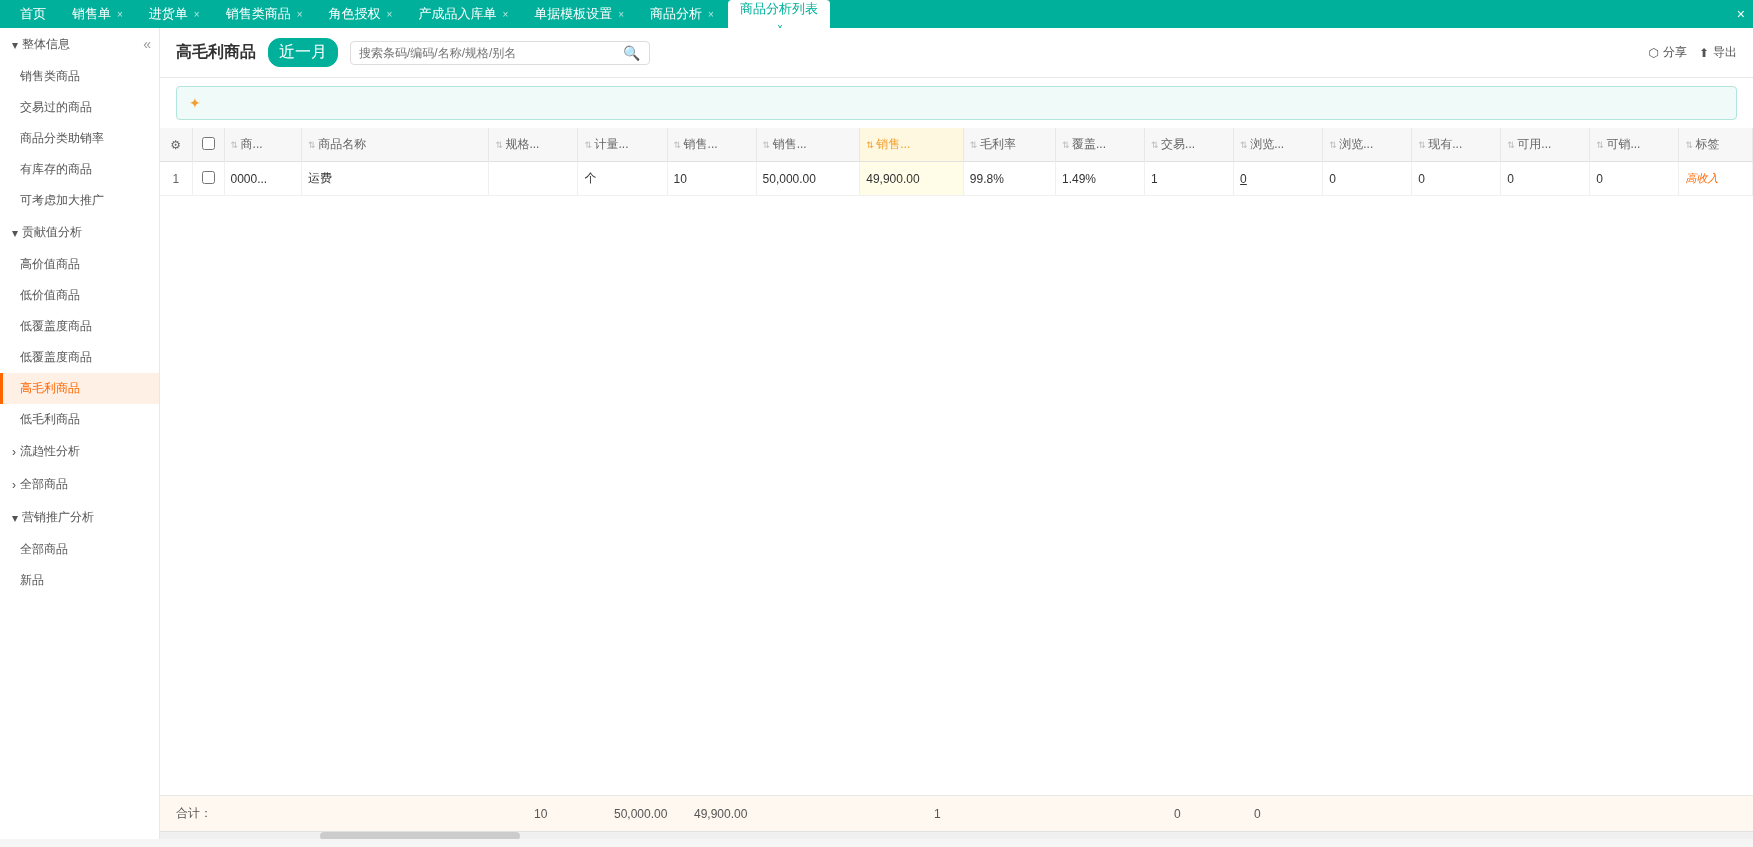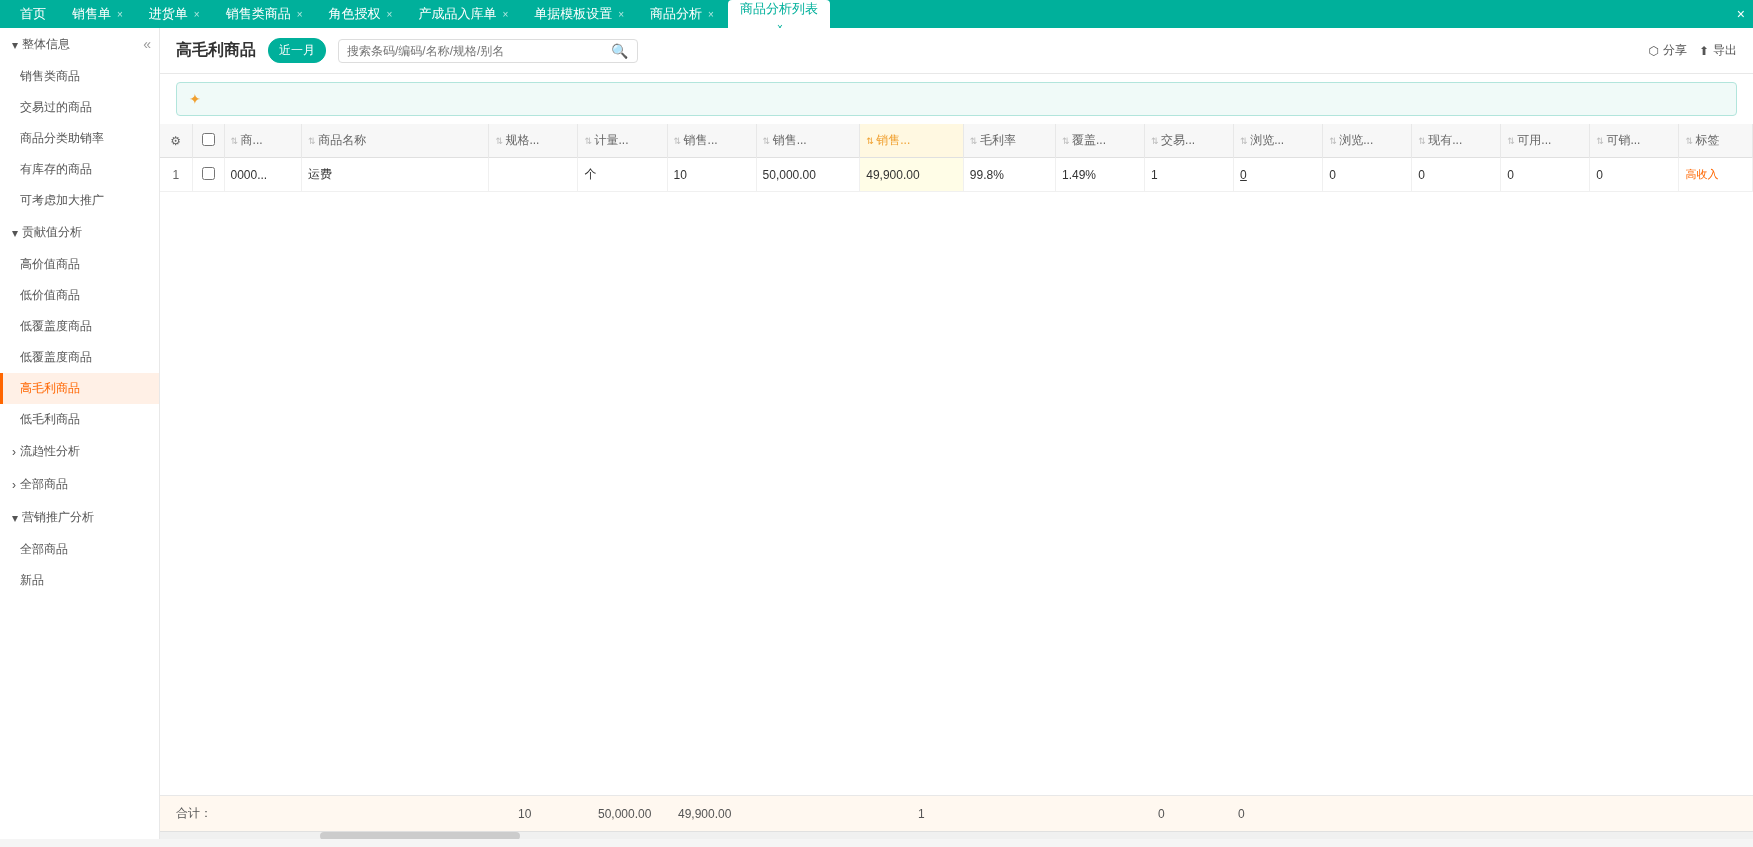--- a/index.html
+++ b/index.html
@@ -98,21 +98,21 @@
     .content-title {
       font-size: 16px;
       font-weight: bold;
       color: #333;
     }
     .filter-btn {
       padding: 3px 10px;
       border: 1px solid #00b09b;
       border-radius: 12px;
       color: #00b09b;
-      font-size: 12px;
+      font-size: 16px;
       cursor: pointer;
       background: #fff;
     }
     .filter-btn.active {
       background: #00b09b;
       color: #fff;
     }
     .search-box {
       display: flex;
       align-items: center;
@@ -191,36 +191,37 @@
       border-bottom: 1px solid #f0f0f0;
     }
     table tbody td {
       padding: 8px 6px;
       border-right: 1px solid #f0f0f0;
       white-space: nowrap;
     }
     .tag-high-income {
       color: #f60;
       font-size: 11px;
+      font-style: italic;
     }
     .underline-link { text-decoration: underline; color: #333; cursor: pointer; }
 
     
     .footer-bar {
       display: flex;
       align-items: center;
       padding: 8px 16px;
       border-top: 1px solid #e8e8e8;
       background: #fff8f0;
       font-size: 12px;
       color: #555;
       gap: 0;
       min-height: 36px;
     }
-    .footer-bar .footer-label { margin-right: 20px; }
+    .footer-bar .footer-label { margin-right: 36px; }
     .footer-cells {
       display: flex;
       flex: 1;
     }
     .footer-cell {
       min-width: 80px;
       padding: 0 6px;
     }
 
     

